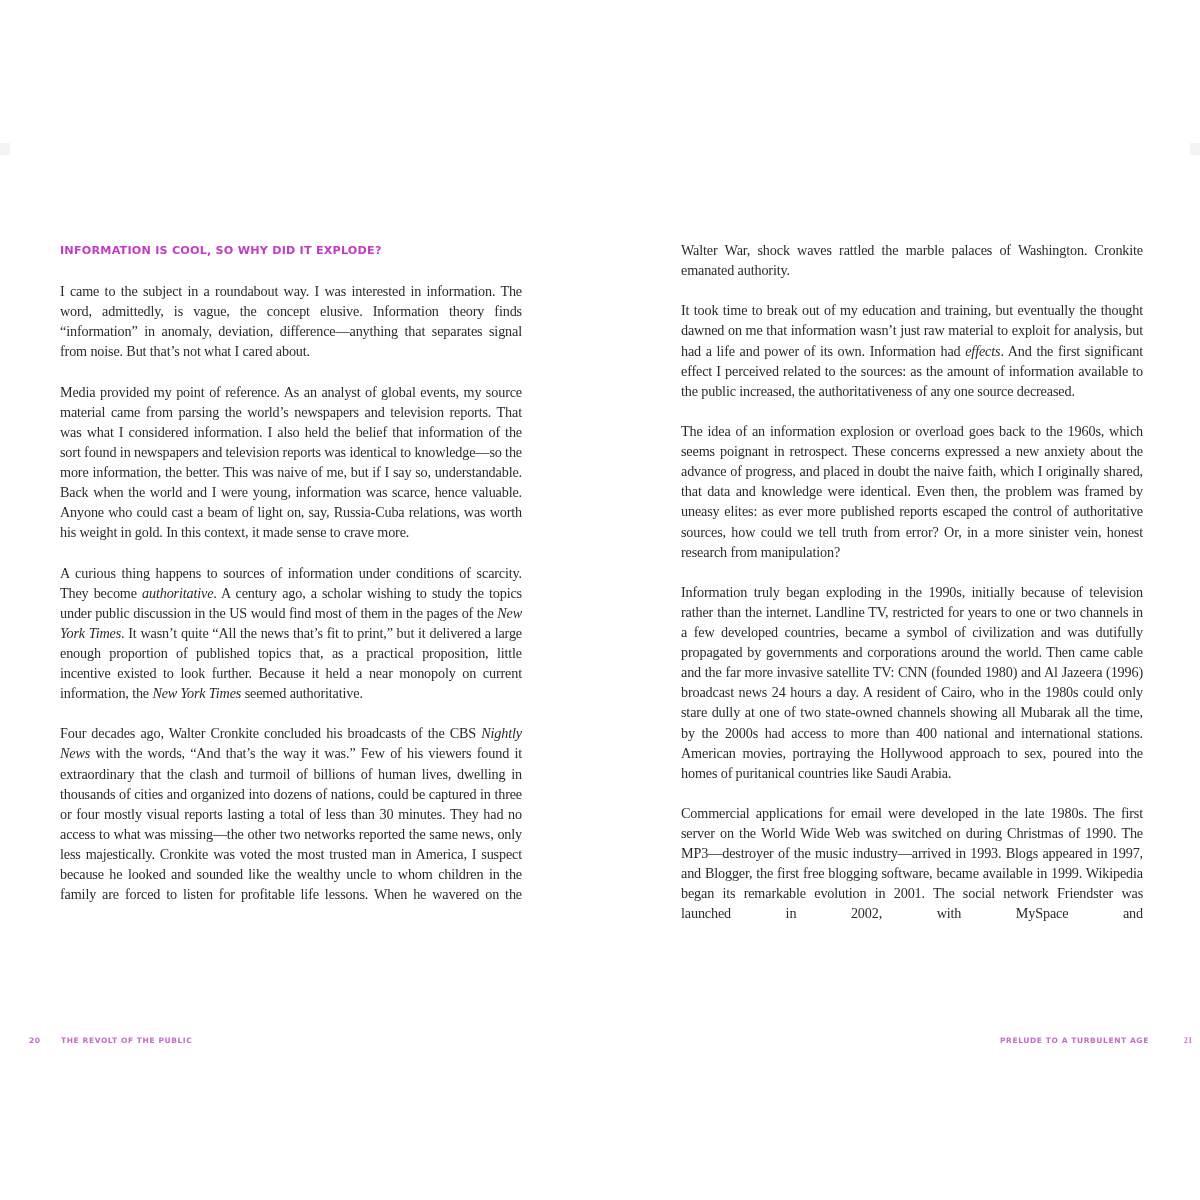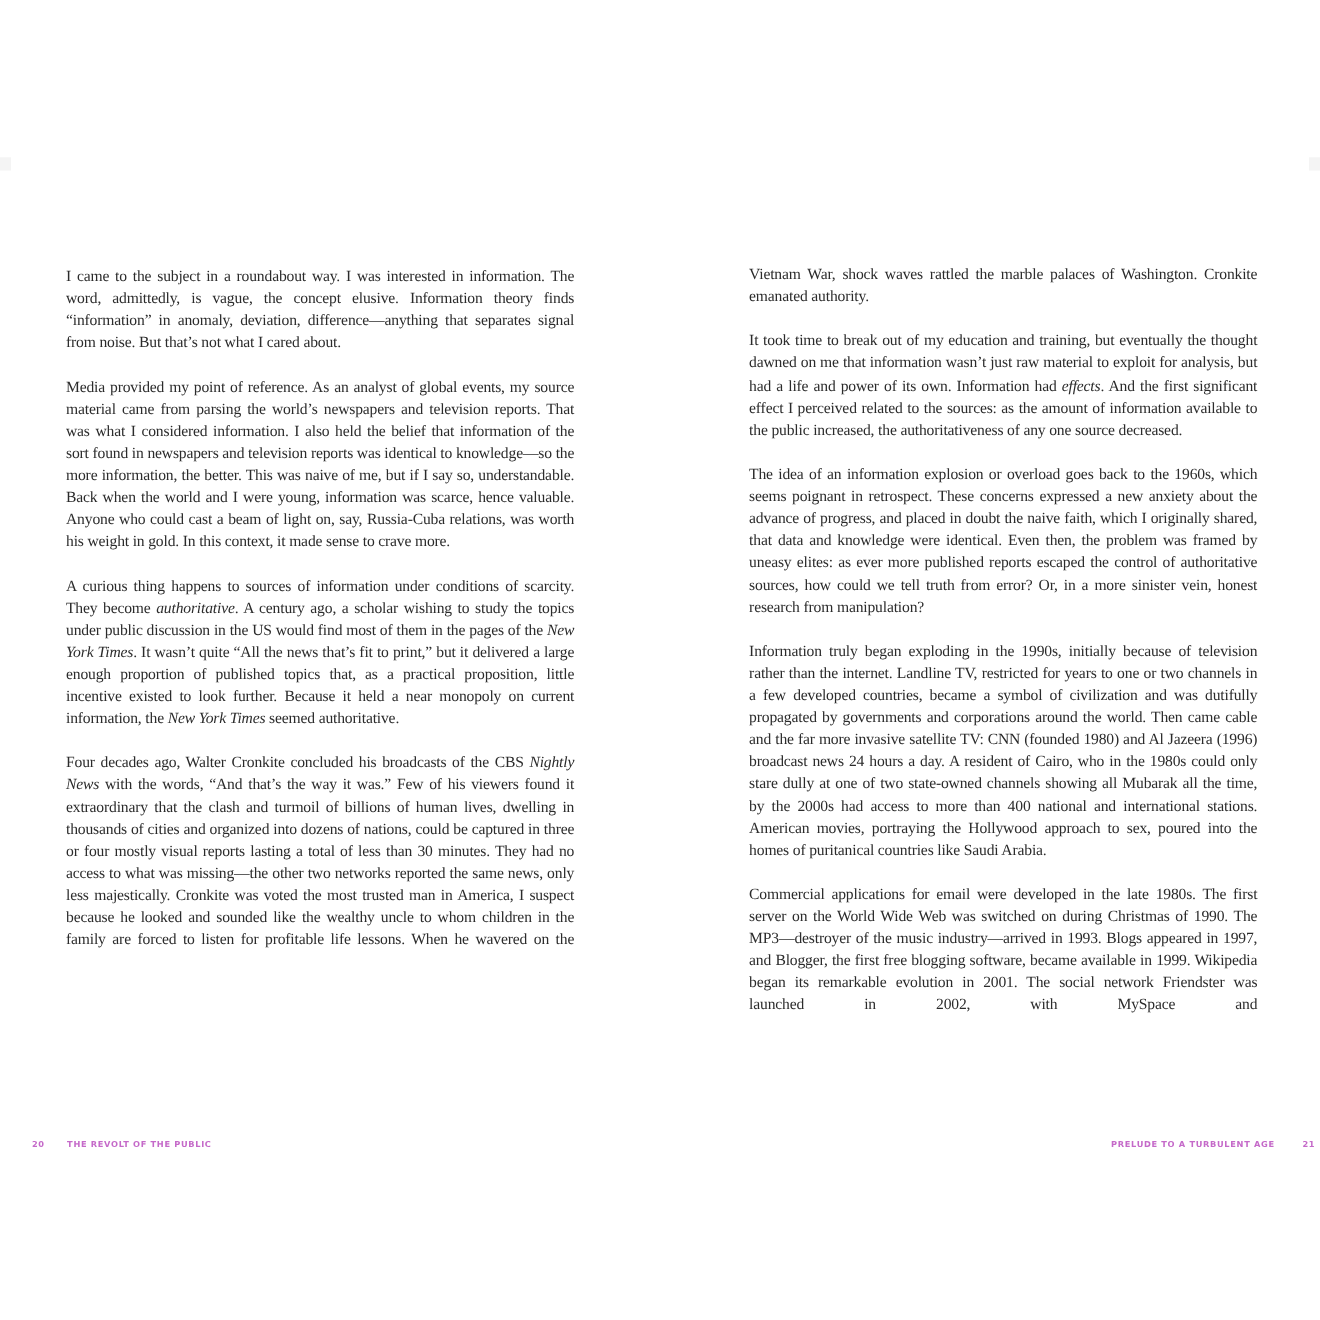--- a/index.html
+++ b/index.html
@@ -71,47 +71,48 @@
       font-size: 7.5px;
       letter-spacing: 0.6px;
       color: #c56ac9;
       text-transform: uppercase;
       white-space: nowrap;
       font-weight: bold;
       margin-top: 20px;
     }
     .footer-left-num { left: 29px; }
     .footer-left-title { left: 61px; }
-    .footer-right-title { left: 410px; }
-    .footer-right-num { left: 584px; }
+    .footer-right-title { left: 400px; }
+    .footer-right-num { left: 584px; font-family: Liberation Serif, serif; }
   </style>
 </head>
 <body>
 
 <div class="spread">
   <div class="edge-mark edge-left"></div>
   <div class="edge-mark edge-right"></div>
 
   <div class="page page-left">
     <div class="column">
+      <h2 class="section-heading">INFORMATION IS COOL, SO WHY DID IT EXPLODE?</h2>
       <div class="paras">
           <p class="para"><span>I came to the subject in a roundabout way. I was interested in information. The word, admittedly, is vague, the concept elusive. Information theory finds “information” in anomaly, deviation, difference—anything that separates signal from noise. But that’s not what I cared about.</span></p>
           <p class="para"><span>Media provided my point of reference. As an analyst of global events, my source material came from parsing the world’s newspapers and television reports. That was what I considered information. I also held the belief that information of the sort found in newspapers and television reports was identical to knowledge—so the more information, the better. This was naive of me, but if I say so, understandable. Back when the world and I were young, information was scarce, hence valuable. Anyone who could cast a beam of light on, say, Russia-Cuba relations, was worth his weight in gold. In this context, it made sense to crave more.</span></p>
           <p class="para"><span>A curious thing happens to sources of information under conditions of scarcity. They become </span><em>authoritative</em><span>. A century ago, a scholar wishing to study the topics under public discussion in the US would find most of them in the pages of the </span><em>New York Times</em><span>. It wasn’t quite “All the news that’s fit to print,” but it delivered a large enough proportion of published topics that, as a practical proposition, little incentive existed to look fur­ther. Because it held a near monopoly on current information, the </span><em>New York Times</em><span> seemed authoritative.</span></p>
           <p class="para" style="text-align-last: justify;"><span>Four decades ago, Walter Cronkite concluded his broadcasts of the CBS </span><em>Nightly News</em><span> with the words, “And that’s the way it was.” Few of his view­ers found it extraordinary that the clash and turmoil of billions of human lives, dwelling in thousands of cities and organized into dozens of nations, could be captured in three or four mostly visual reports lasting a total of less than 30 minutes. They had no access to what was missing—the other two networks reported the same news, only less majestically. Cronkite was voted the most trusted man in America, I suspect because he looked and sounded like the wealthy uncle to whom children in the family are forced to listen for profitable life lessons. When he wavered on the</span></p>
         </div>
     </div>
     <div class="footer footer-left-num">20</div>
     <div class="footer footer-left-title">THE REVOLT OF THE PUBLIC</div>
   </div>
 
   <div class="page page-right">
     <div class="column">
       <div class="paras">
-          <p class="para"><span>Vietnam War, shock waves rattled the marble palaces of Washington. Cronkite emanated authority.</span></p>
+          <p class="para"><span>Walter War, shock waves rattled the marble palaces of Washington. Cronkite emanated authority.</span></p>
           <p class="para"><span>It took time to break out of my education and training, but eventually the thought dawned on me that information wasn’t just raw material to ex­ploit for analysis, but had a life and power of its own. Information had </span><em>ef­fects</em><span>. And the first significant effect I perceived related to the sources: as the amount of information available to the public increased, the authori­tativeness of any one source decreased.</span></p>
           <p class="para"><span>The idea of an information explosion or overload goes back to the 1960s, which seems poignant in retrospect. These concerns expressed a new anx­iety about the advance of progress, and placed in doubt the naive faith, which I originally shared, that data and knowledge were identical. Even then, the problem was framed by uneasy elites: as ever more published re­ports escaped the control of authoritative sources, how could we tell truth from error? Or, in a more sinister vein, honest research from manipulation?</span></p>
           <p class="para"><span>Information truly began exploding in the 1990s, initially because of tele­vision rather than the internet. Landline TV, restricted for years to one or two channels in a few developed countries, became a symbol of civiliza­tion and was dutifully propagated by governments and corporations around the world. Then came cable and the far more invasive satellite TV: CNN (founded 1980) and Al Jazeera (1996) broadcast news 24 hours a day. A resident of Cairo, who in the 1980s could only stare dully at one of two state-owned channels showing all Mubarak all the time, by the 2000s had access to more than 400 national and international stations. American movies, portraying the Hollywood approach to sex, poured into the homes of puritanical countries like Saudi Arabia.</span></p>
           <p class="para" style="text-align-last: justify;"><span>Commercial applications for email were developed in the late 1980s. The first server on the World Wide Web was switched on during Christmas of 1990. The MP3—destroyer of the music industry—arrived in 1993. Blogs appeared in 1997, and Blogger, the first free blogging software, became available in 1999. Wikipedia began its remarkable evolution in 2001. The social network Friendster was launched in 2002, with MySpace and</span></p>
         </div>
     </div>
     <div class="footer footer-right-title">PRELUDE TO A TURBULENT AGE</div>
     <div class="footer footer-right-num">21</div>
   </div>
 </div>

